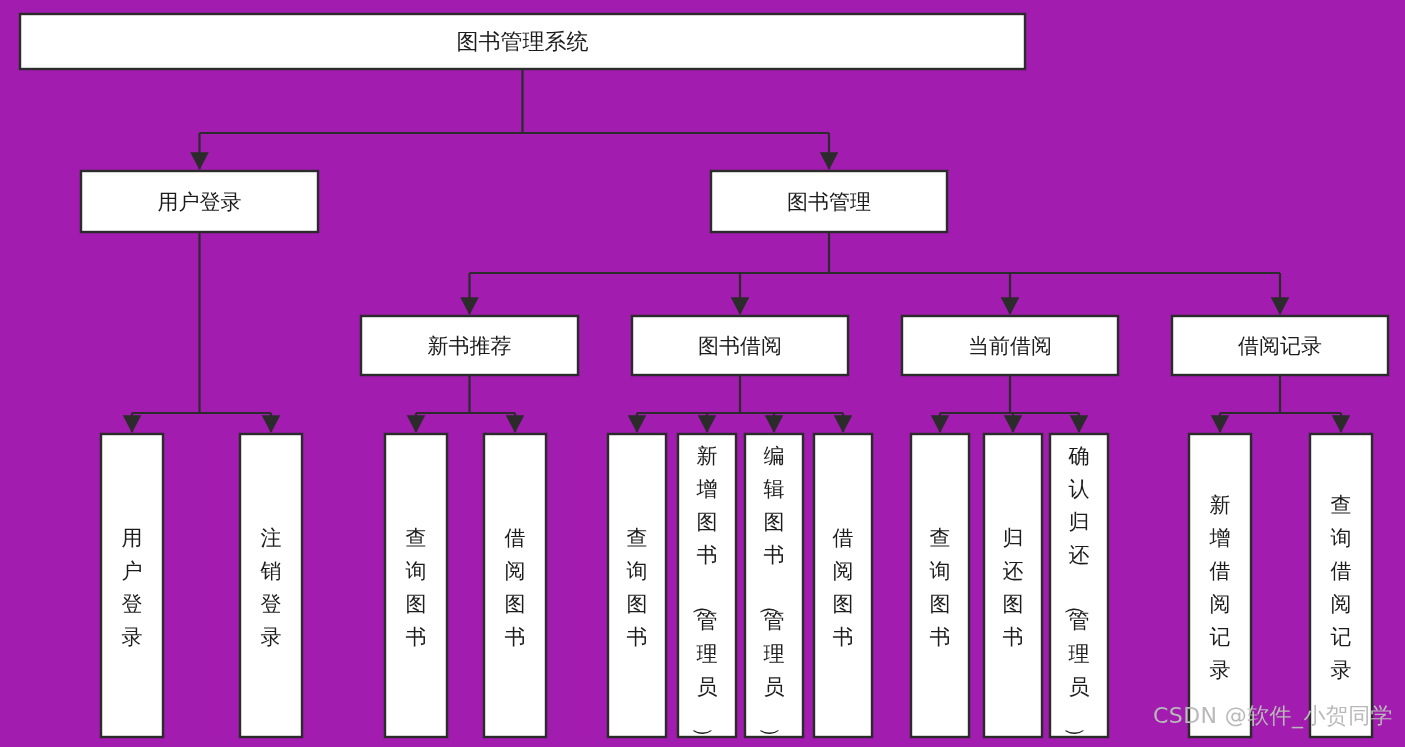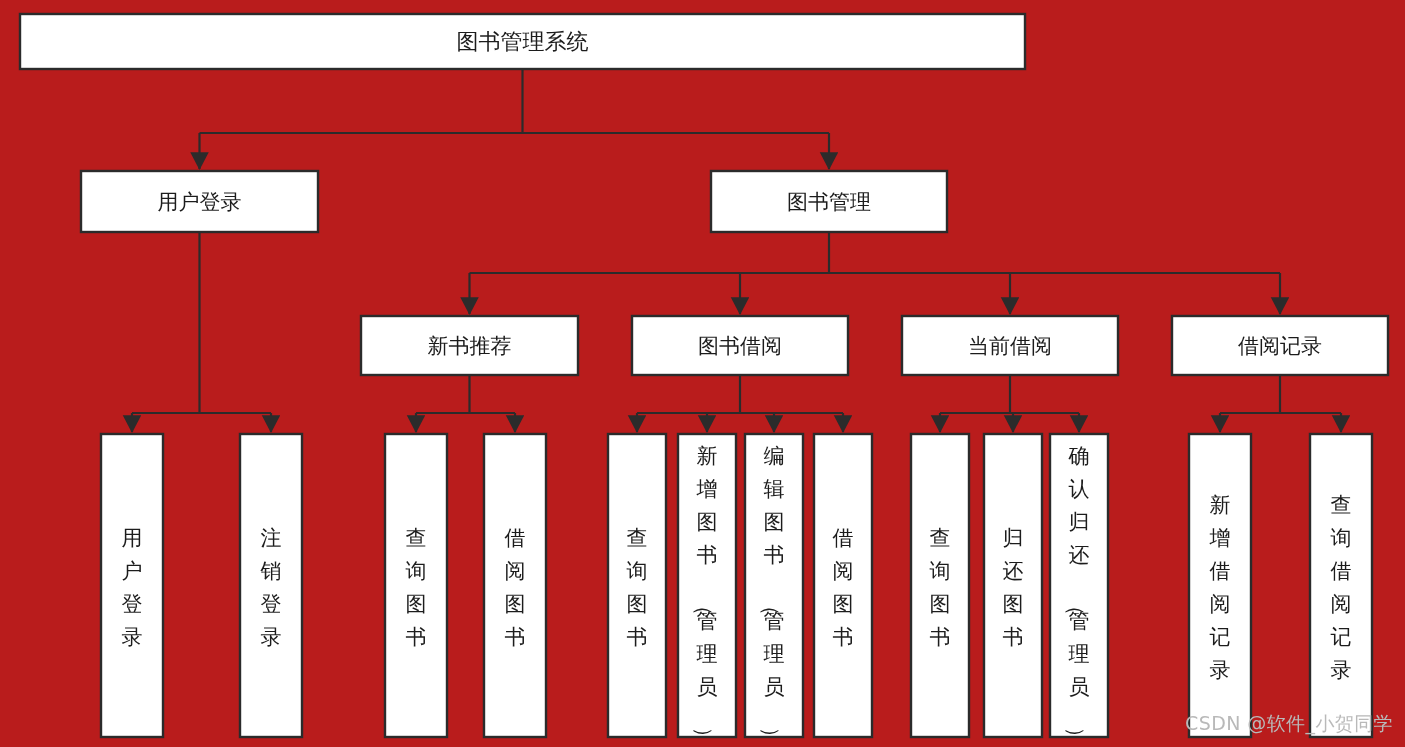--- a/index.html
+++ b/index.html
@@ -10,21 +10,21 @@
   body {
     width: 1405px;
     height: 747px;
     font-family: "DejaVu Sans", "Liberation Sans", sans-serif;
     overflow: hidden;
   }
   #diagram-root {
     position: relative;
     width: 1405px;
     height: 747px;
-    background: #b91c1c;
+    background: #a21caf;
   }
   svg#flowchart {
     position: absolute;
     left: 0;
     top: 0;
     width: 1405px;
     height: 747px;
     display: block;
   }
   .node-box {
@@ -47,23 +47,23 @@
     text-anchor: middle;
   }
   .edge-line {
     stroke: #2b2b2b;
     stroke-width: 2.2;
     fill: none;
   }
   .watermark {
     position: absolute;
     right: 12px;
-    bottom: 10px;
-    font-family: "DejaVu Sans", "Liberation Sans", sans-serif;
-    font-size: 19px;
+    bottom: 16px;
+    font-family: "DejaVu Sans", "Liberation Sans", sans-serif;
+    font-size: 22px;
     color: #b9b9b9;
     letter-spacing: 0.4px;
     white-space: nowrap;
     pointer-events: none;
   }
 </style>
 </head>
 <body>
 
 <div id="diagram-root">

